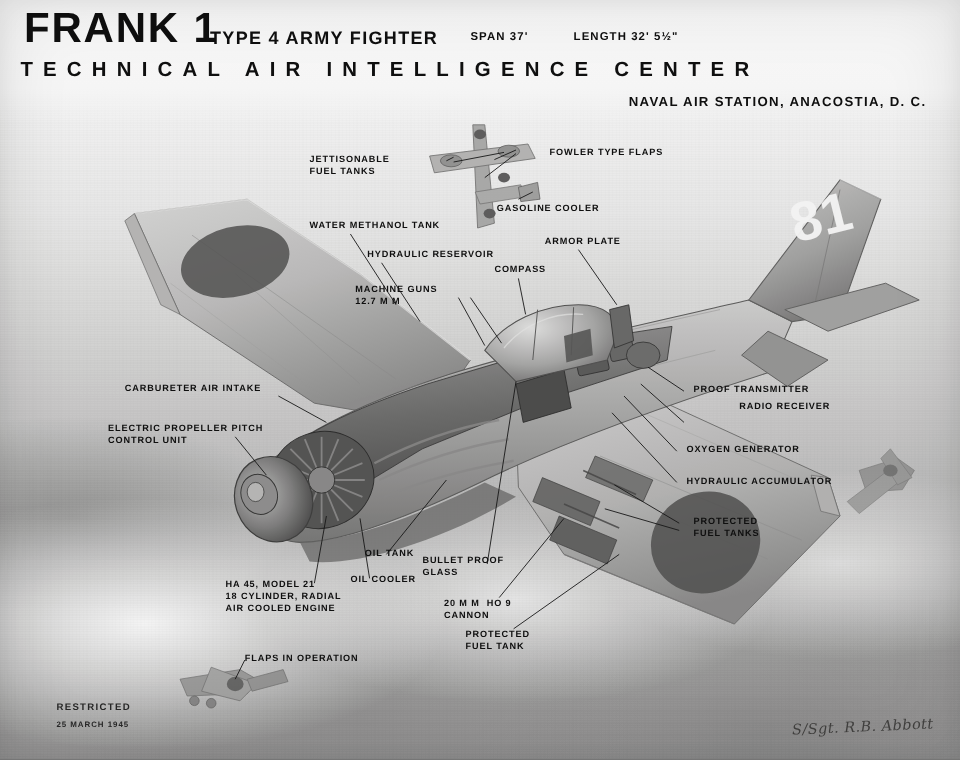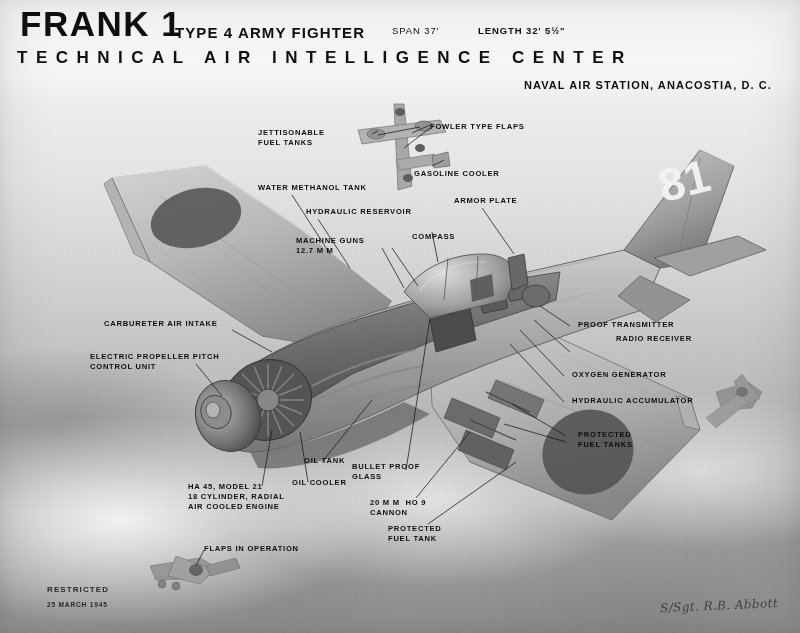--- a/index.html
+++ b/index.html
@@ -73,21 +73,21 @@
     left: 175px; top: 24px;
     font-size: 15px;
     font-weight: 700;
     letter-spacing: 1.1px;
     color: #111;
   }
   .hdr-span {
     position: absolute;
     left: 392px; top: 25px;
     font-size: 9.5px;
-    font-weight: 400;
+    font-weight: 700;
     letter-spacing: 0.9px;
     color: #111;
   }
   .hdr-length {
     position: absolute;
     left: 478px; top: 25px;
     font-size: 9.5px;
     font-weight: 700;
     letter-spacing: 0.9px;
     color: #111;
@@ -426,29 +426,29 @@
   <div class="hdr-frank">FRANK 1</div>
   <div class="hdr-type">TYPE 4 ARMY FIGHTER</div>
   <div class="hdr-span">SPAN 37'</div>
   <div class="hdr-length">LENGTH 32' 5½"</div>
   <div class="hdr-taic">TECHNICAL AIR INTELLIGENCE CENTER</div>
   <div class="hdr-nas">NAVAL AIR STATION, ANACOSTIA, D. C.</div>
 
   <div class="lbl r" style="left:258px; top:128px; width:120px;">JETTISONABLE
 FUEL TANKS</div>
 
-  <div class="lbl" style="left:430px; top:122px;text-align:right;">FOWLER TYPE FLAPS</div>
+  <div class="lbl" style="left:458px; top:122px;text-align:right;">FOWLER TYPE FLAPS</div>
 
   <div class="lbl" style="left:414px; top:169px;">GASOLINE COOLER</div>
 
   <div class="lbl" style="left:258px; top:183px;">WATER METHANOL TANK</div>
 
   <div class="lbl" style="left:306px; top:207px;">HYDRAULIC RESERVOIR</div>
 
-  <div class="lbl" style="left:412px; top:232px;text-align:right;">COMPASS</div>
+  <div class="lbl" style="left:412px; top:220px;text-align:right;">COMPASS</div>
 
   <div class="lbl" style="left:454px; top:196px;">ARMOR PLATE</div>
 
   <div class="lbl r" style="left:296px; top:236px; width:100px;">MACHINE GUNS
 12.7 M M</div>
 
   <div class="lbl r" style="left:104px; top:319px; width:124px;">CARBURETER AIR INTAKE</div>
 
   <div class="lbl c" style="left:90px; top:352px; width:148px;">ELECTRIC PROPELLER PITCH
 CONTROL UNIT</div>

